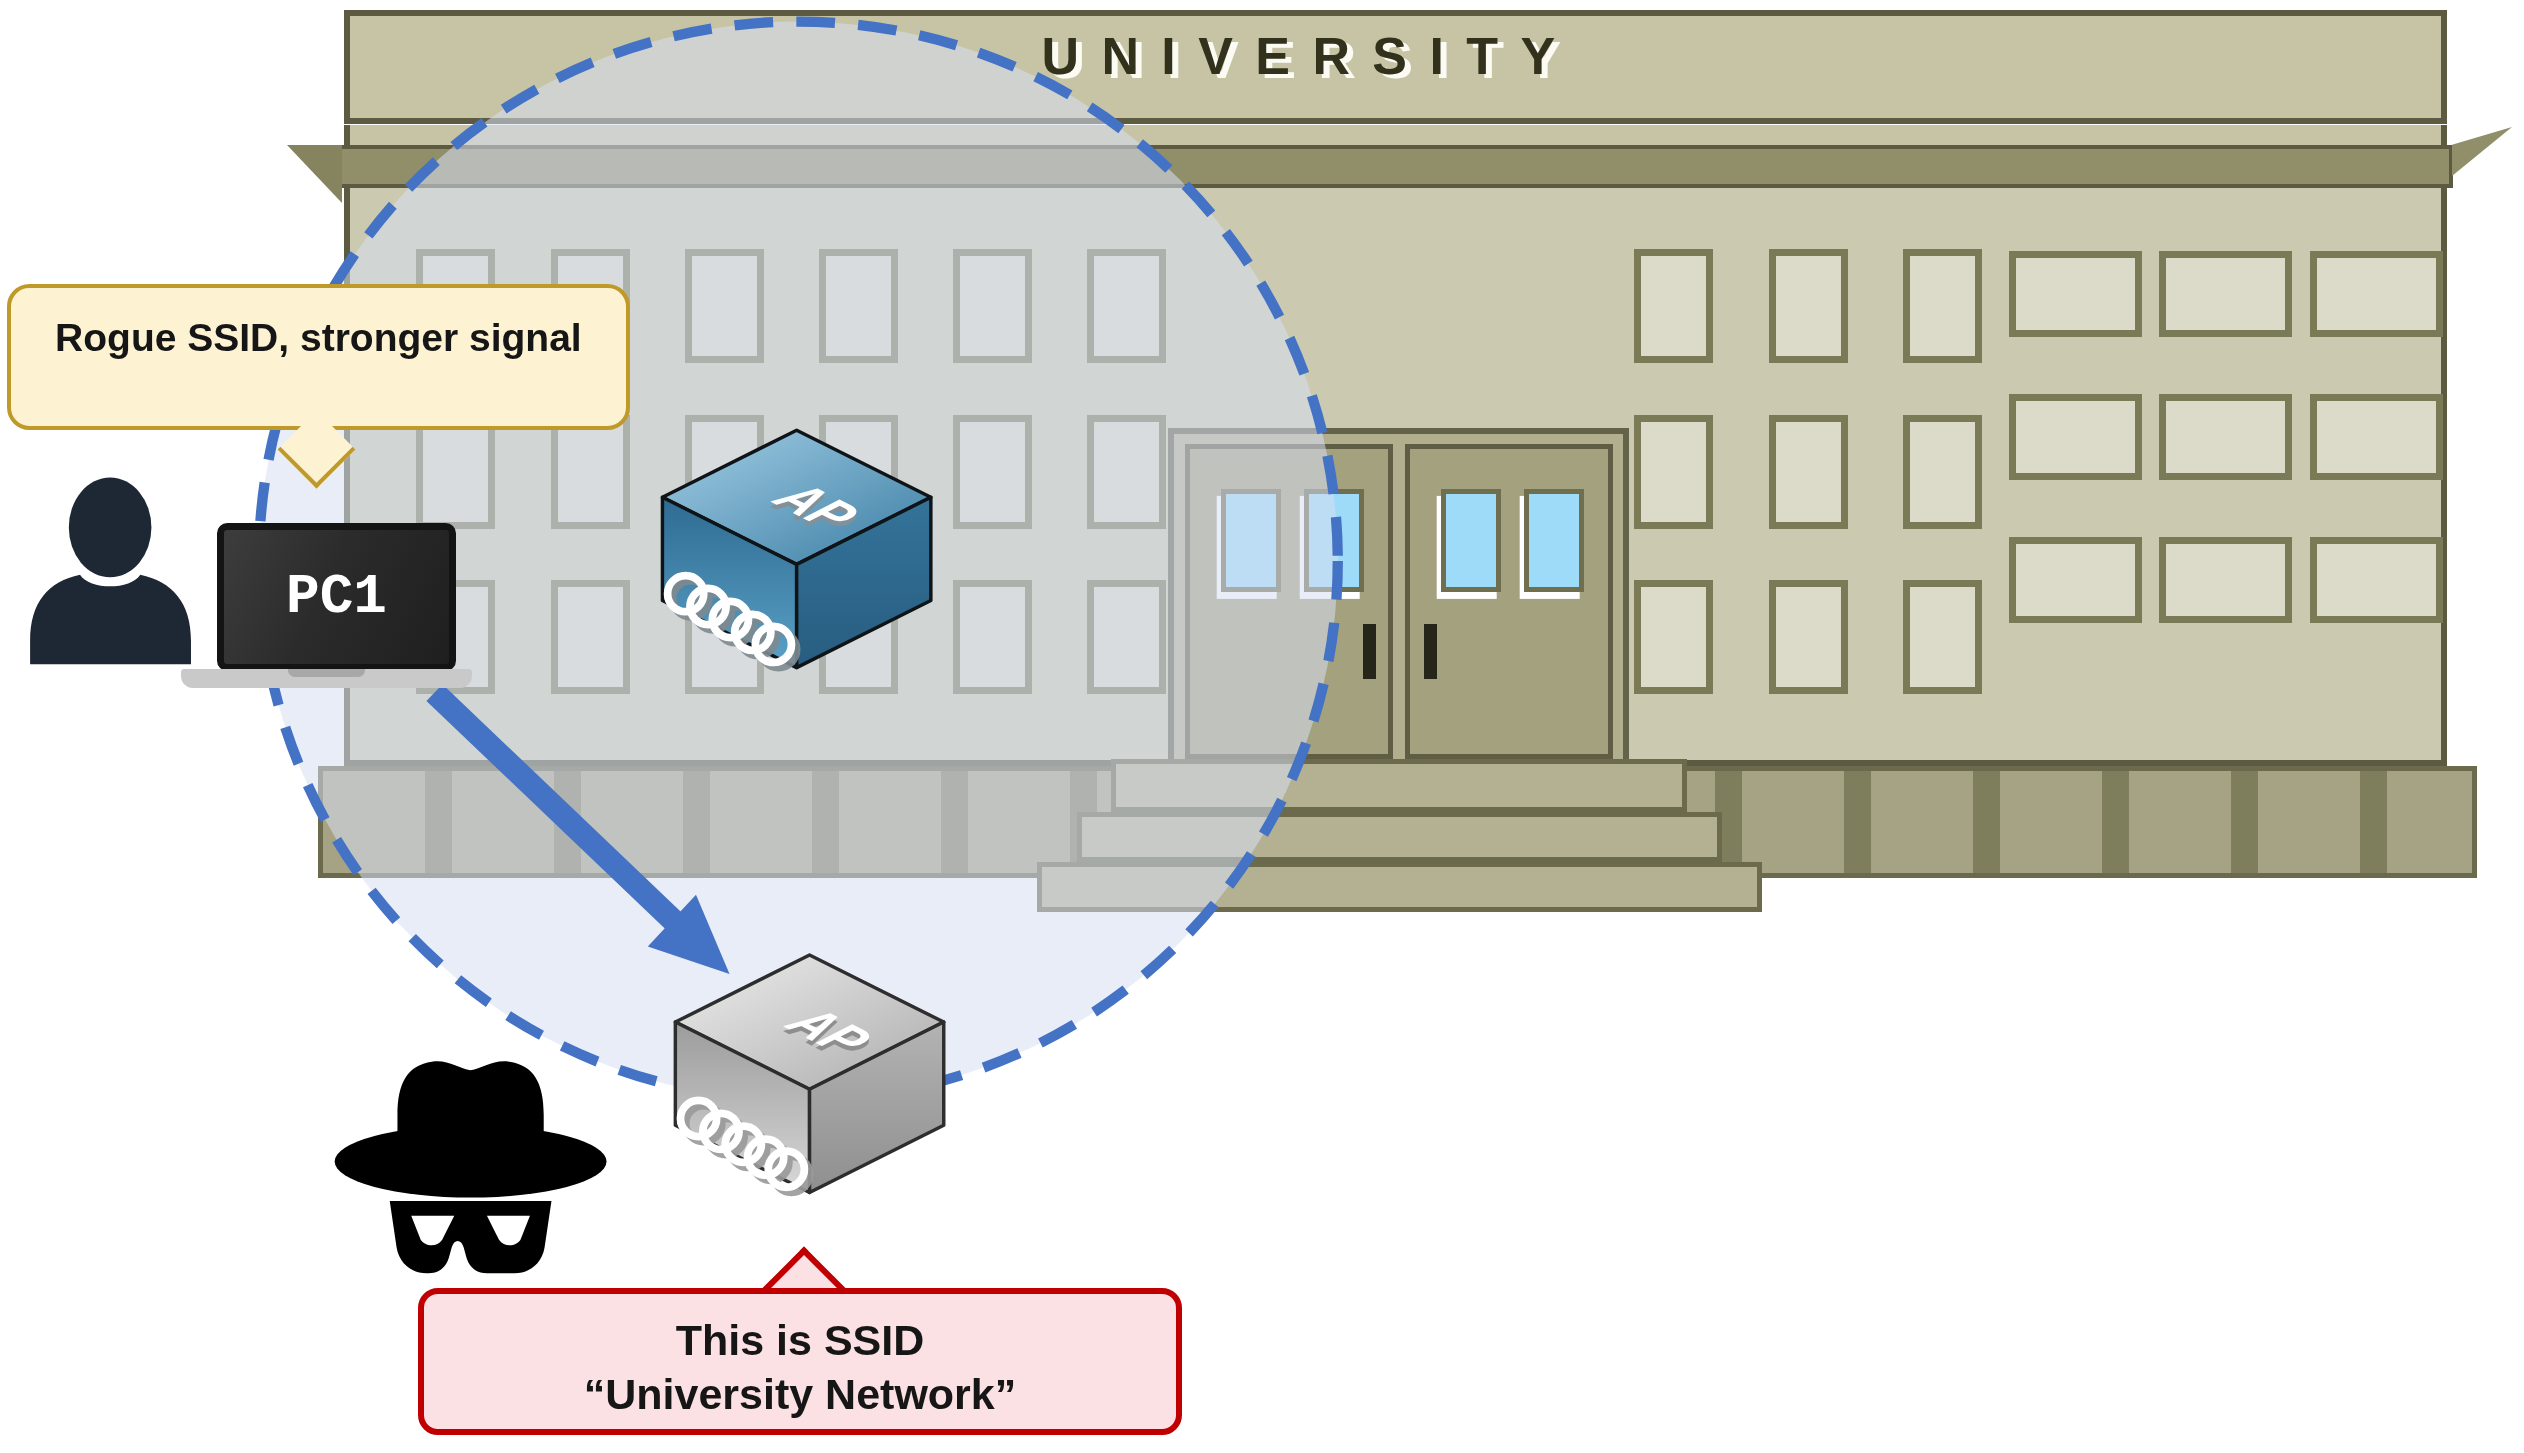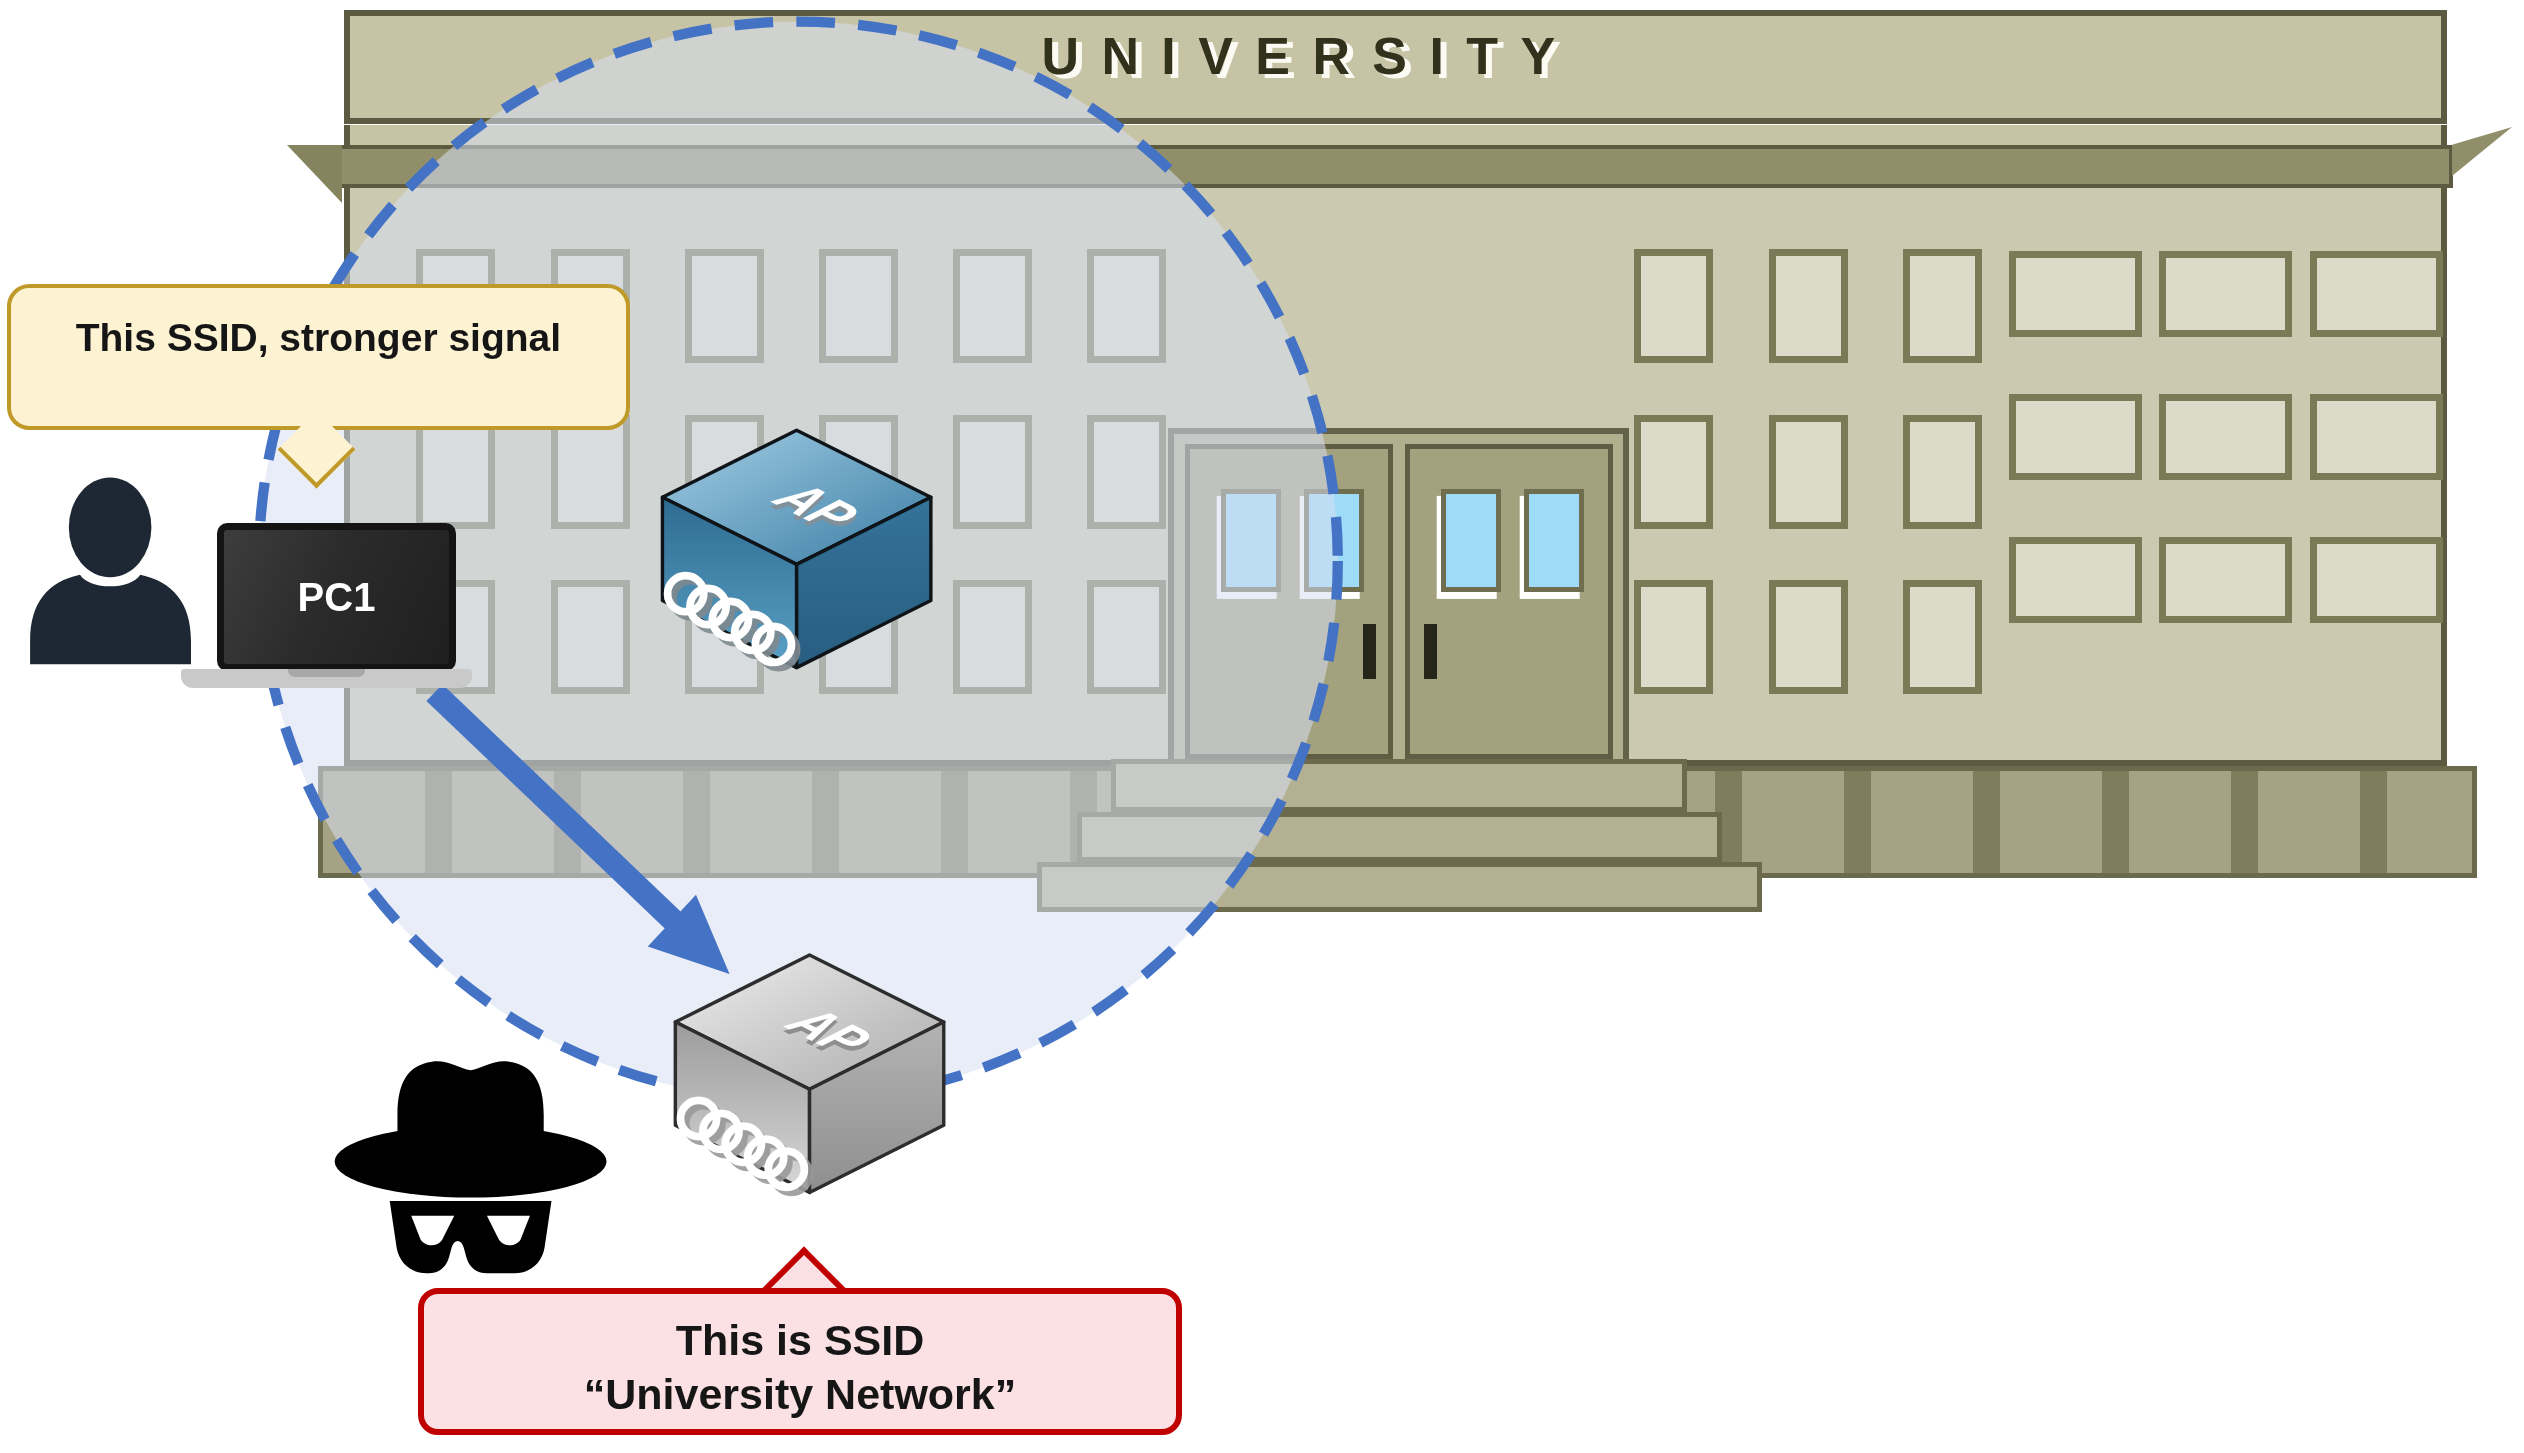--- a/index.html
+++ b/index.html
@@ -49,21 +49,21 @@
   .thought-tail{position:absolute;left:289px;top:422px;width:55px;height:55px;background:#fdf3d3;
                 border-right:4.3px solid #c09a28;border-bottom:4.3px solid #c09a28;transform:rotate(45deg);}
   .ssid{left:418px;top:1288px;width:764px;height:147px;background:#fce1e4;border:6.9px solid #c00000;
         font-size:43px;line-height:1.26;padding-top:19px;border-radius:20px;}
   .ssid-tail{position:absolute;left:774px;top:1259px;width:60px;height:60px;background:#fce1e4;
              border-left:6.9px solid #c00000;border-top:6.9px solid #c00000;transform:rotate(45deg);}
 
   .laptop-screen{position:absolute;left:217px;top:523px;width:239px;height:148px;border:7.7px solid #141414;
                  border-radius:10.3px;background:linear-gradient(115deg,#3d3d3d 0%,#2b2b2b 45%,#1f1f1f 100%);
                  display:flex;align-items:center;justify-content:center;}
-  .laptop-label{color:#fff;font-size:40px;font-weight:bold;}
+  .laptop-label{color:#fff;font-size:56px;font-weight:bold;font-family:Liberation Mono, monospace;}
   .laptop-base{position:absolute;left:181px;top:669px;width:291px;height:19px;background:#c9c9c9;
                border-radius:3.4px 3.4px 12px 12px;}
   .laptop-notch{position:absolute;left:107px;top:0;width:77px;height:7.7px;background:#a8a8a8;border-radius:0 0 6.9px 6.9px;}
 
   .rogue-caption{position:absolute;left:965px;top:1060px;font-size:60px;color:#000;}
 </style>
 </head>
 <body>
 
 <div class="canvas">
@@ -230,21 +230,21 @@
       <ellipse cx="547" cy="1350" rx="158" ry="42"></ellipse>
       <path d="M 453 1396 L 641 1396 L 633 1450 C 630 1468 616 1480 598 1480 L 566 1480 C 553 1480 545 1472 542 1461 L 539 1450 C 536 1440 528 1440 525 1450 L 522 1461 C 519 1472 511 1480 498 1480 L 496 1480 C 478 1480 464 1468 461 1450 Z"></path>
       <path d="M 478 1413 L 528 1413 L 514 1441 C 508 1450 494 1449 489 1441 Z" fill="#ffffff"></path>
       <path d="M 566 1413 L 616 1413 L 605 1441 C 600 1449 586 1450 580 1441 Z" fill="#ffffff"></path>
     </g>
   </svg>
 
   <div class="layer hud">
 
     <div class="bubble thought">
-      <span class="ln">This SSID, stronger signal</span>
+      <span class="ln">Rogue SSID, stronger signal</span>
     </div>
     <div class="thought-tail"></div>
 
     <div class="laptop-screen">
       <span class="laptop-label">PC1</span>
     </div>
     <div class="laptop-base">
       <div class="laptop-notch"></div>
     </div>
 

